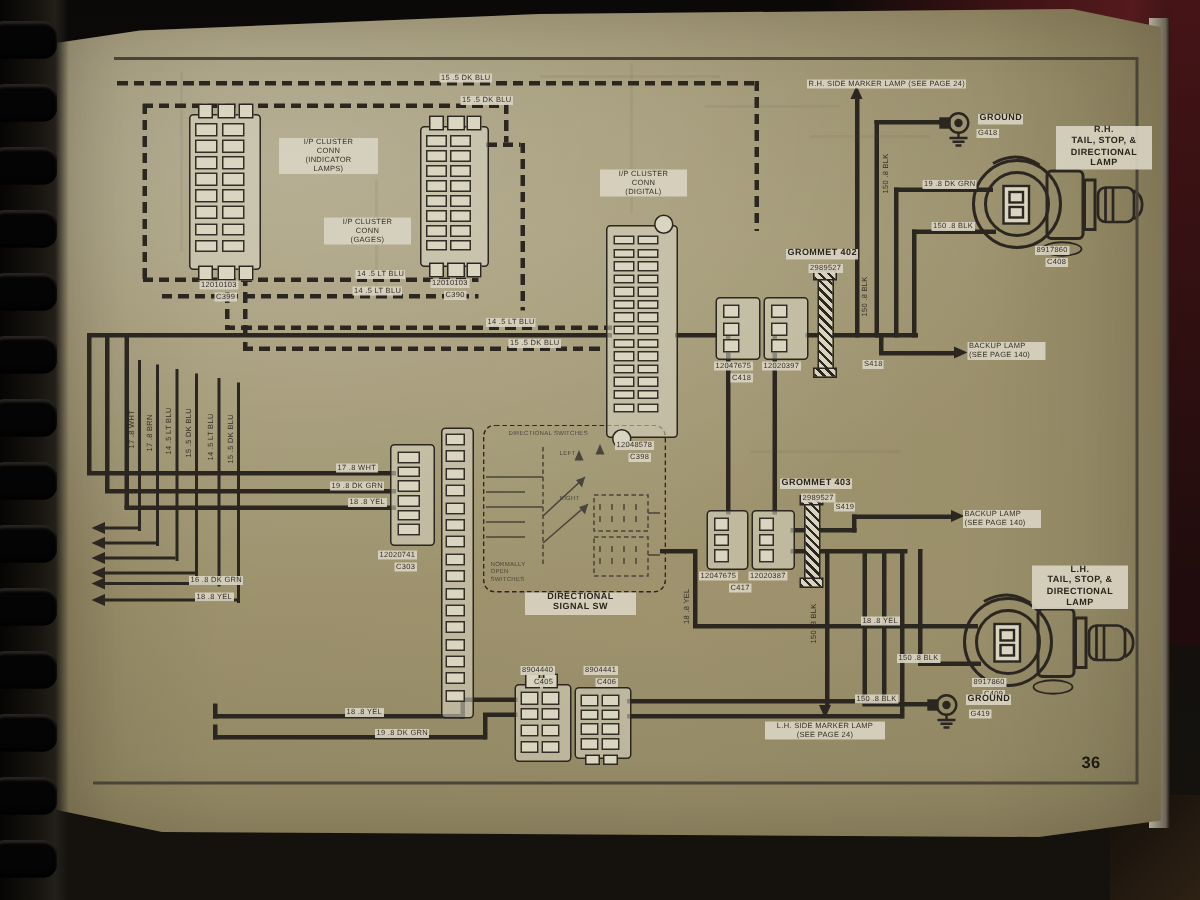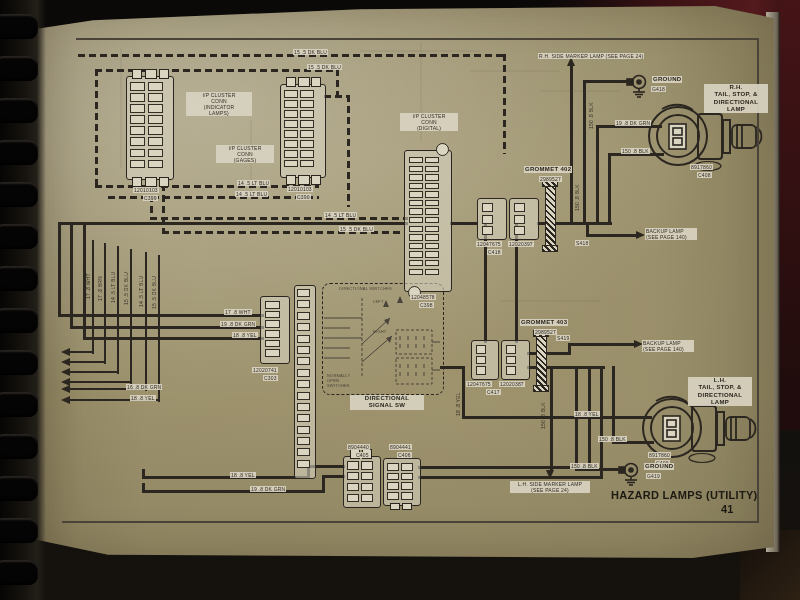--- a/index.html
+++ b/index.html
@@ -535,16 +535,15 @@
 LAMP</div>
       <div class="lbl" style="left: 574px; top: 411px;">18 .8 YEL</div>
       <div class="lbl" style="left: 598px; top: 436px;">150 .8 BLK</div>
       <div class="lbl" style="left: 648px; top: 452px;">8917860</div>
       <div class="lbl" style="left: 655px; top: 460px;">C409</div>
       <div class="lbl" style="left: 570px; top: 463px;">150 .8 BLK</div>
       <div class="lbl b6" style="left: 644px; top: 463px;">GROUND</div>
       <div class="lbl" style="left: 646px; top: 473px;">G419</div>
       <div class="lbl c" style="left: 510px; top: 481px; width: 78px;">L.H. SIDE MARKER LAMP
 (SEE PAGE 24)</div>
-      <div class="lbl title" style="left: 610px; top: 489px;">HAZARD LAMPS (UTILITY)</div>
-      <div class="lbl pagenum" style="left: 720px; top: 503px;">41</div>
+      <div class="lbl pagenum" style="left: 720px; top: 503px;">36</div>
     </div>
 </div>
 
 </body></html>

